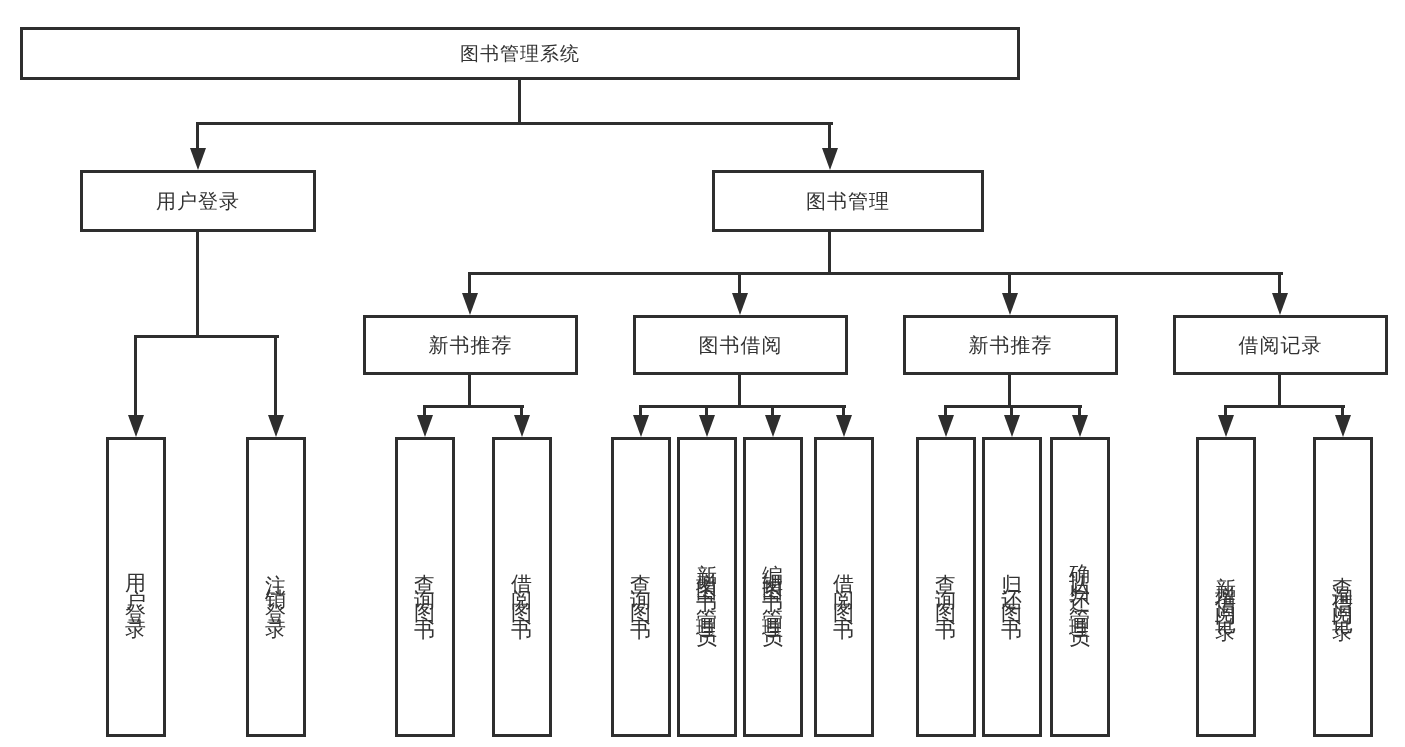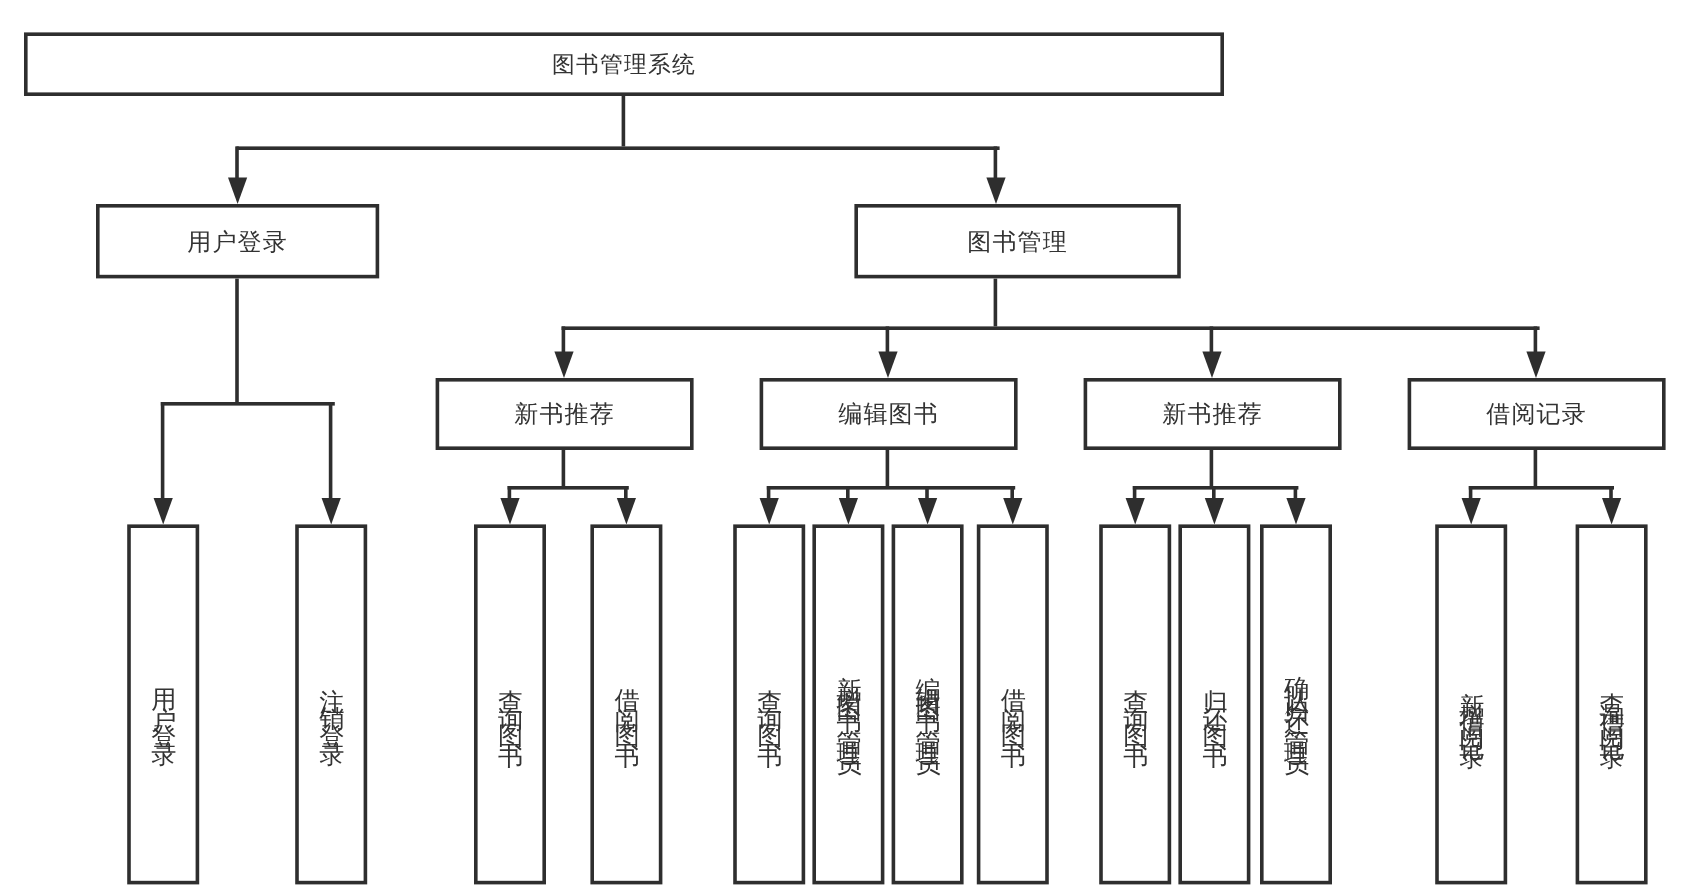--- a/index.html
+++ b/index.html
@@ -107,21 +107,21 @@
     <span class="hl">用户登录</span>
   </div>
   <div class="box" style="left:712px;top:170px;width:272px;height:62px;">
     <span class="hl">图书管理</span>
   </div>
 
   <div class="box" style="left:363px;top:315px;width:215px;height:60px;">
     <span class="hl">新书推荐</span>
   </div>
   <div class="box" style="left:633px;top:315px;width:215px;height:60px;">
-    <span class="hl">编辑图书</span>
+    <span class="hl">图书借阅</span>
   </div>
   <div class="box" style="left:903px;top:315px;width:215px;height:60px;">
     <span class="hl">新书推荐</span>
   </div>
   <div class="box" style="left:1173px;top:315px;width:215px;height:60px;align-items:center;">
     <span class="hl">借阅记录</span>
   </div>
 
   <div class="vbox" style="left:106px;">
     <span class="vlabel">用户登录</span>

